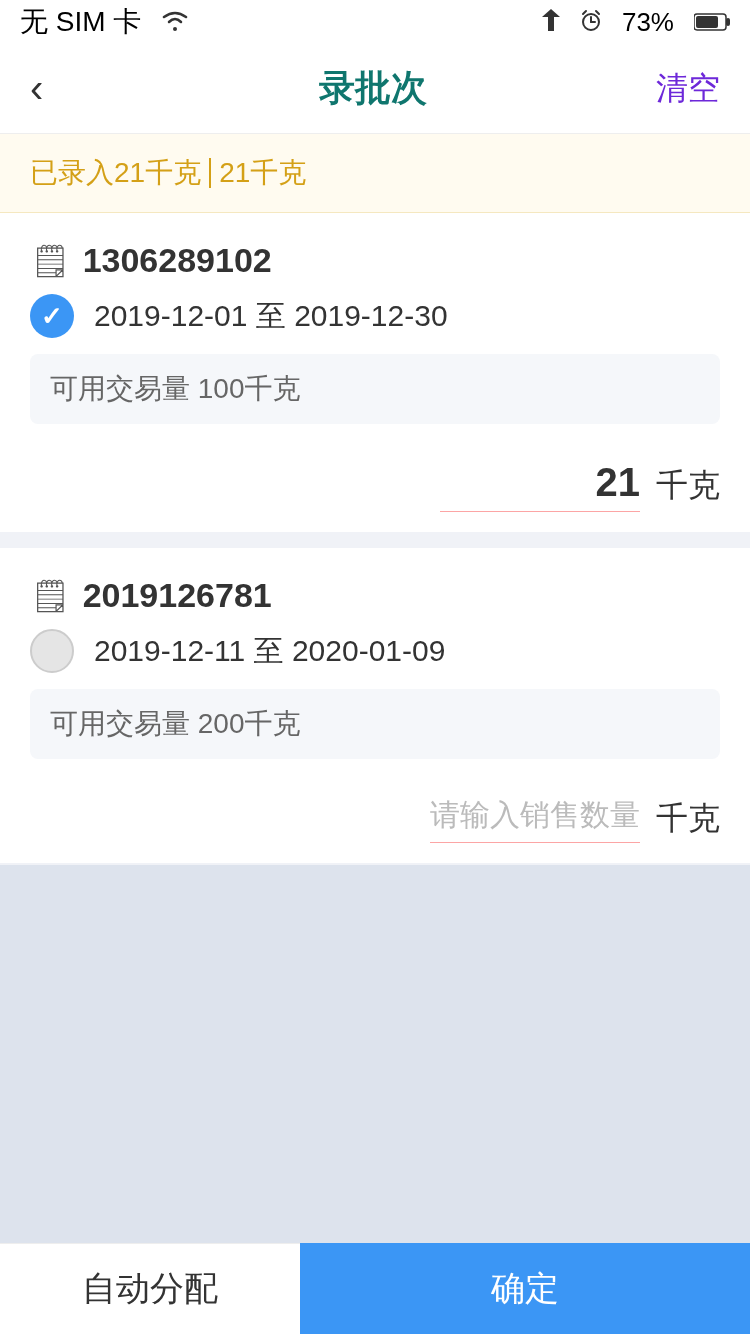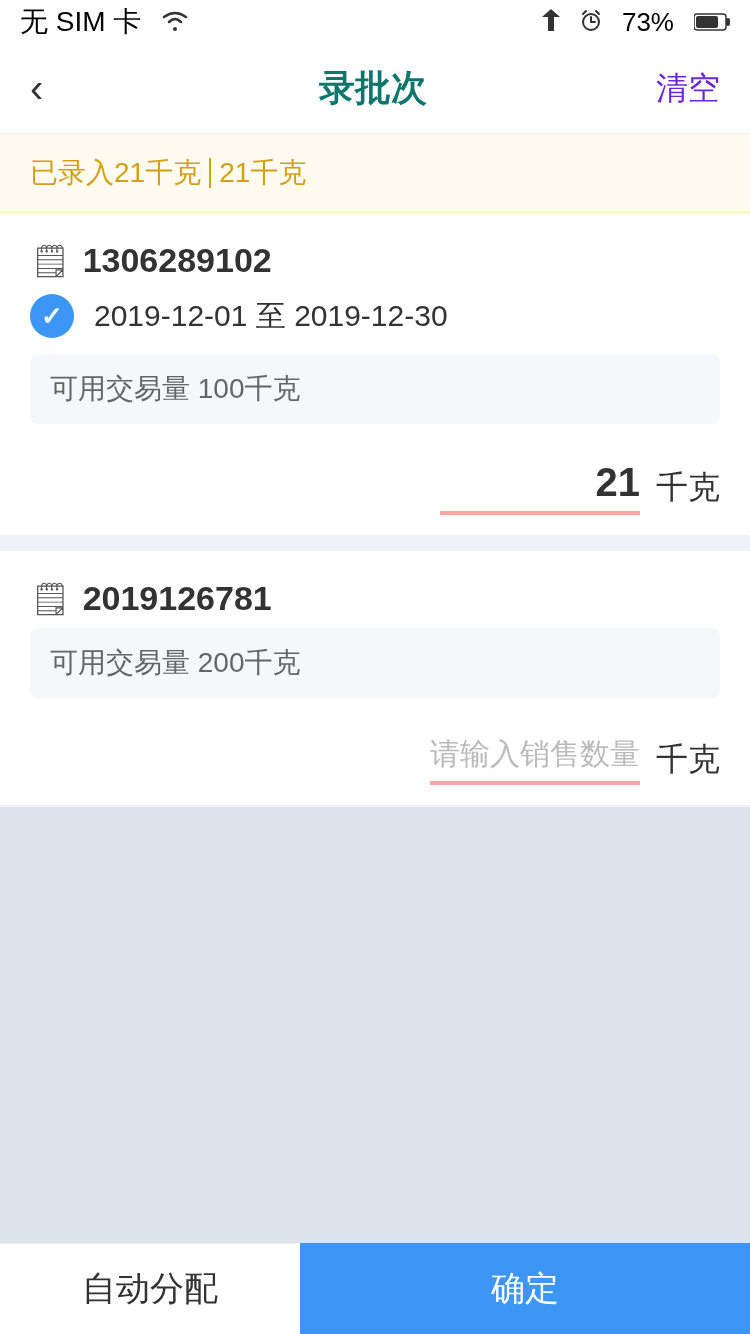--- a/index.html
+++ b/index.html
@@ -157,21 +157,21 @@
       display: flex;
       align-items: center;
       justify-content: flex-end;
       padding: 16px 30px 20px 30px;
       gap: 16px;
     }
     .quantity-input-area {
       display: flex;
       align-items: center;
       gap: 12px;
-      border-bottom: 4px solid #fca5a5;
+      border-bottom: 1px solid #fca5a5;
       padding-bottom: 6px;
       min-width: 200px;
       justify-content: flex-end;
     }
     .quantity-value {
       font-size: 40px;
       font-weight: 600;
       color: #333;
       text-align: right;
     }
@@ -304,20 +304,24 @@
   </div>
 </div>
 
 <div class="separator"></div>
 
 <div class="batch-card">
   <div class="batch-header">
     <span class="batch-icon">🗒</span>
     <span class="batch-id">2019126781</span>
   </div>
+  <div class="batch-date-row">
+    <div class="radio-circle unselected"></div>
+    <span class="batch-date">2019-12-11 至 2020-01-09</span>
+  </div>
   <div class="avail-row">
     <span class="avail-text">可用交易量 200千克</span>
   </div>
   <div class="quantity-row">
     <div class="quantity-input-area">
       <span class="quantity-input-placeholder">请输入销售数量</span>
     </div>
     <span class="quantity-unit">千克</span>
   </div>
 </div>

